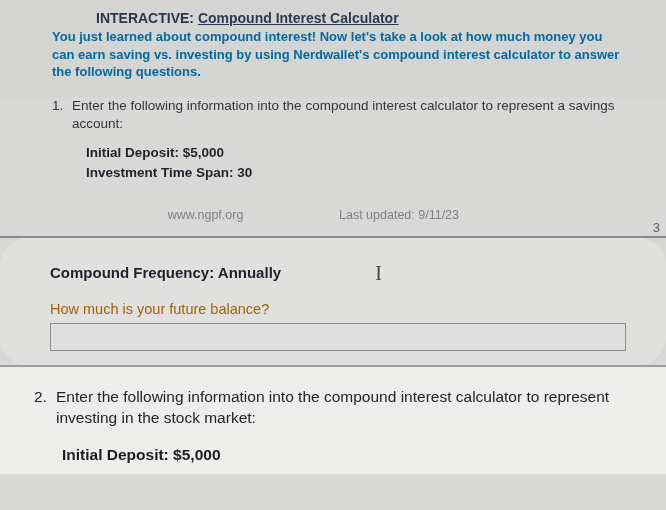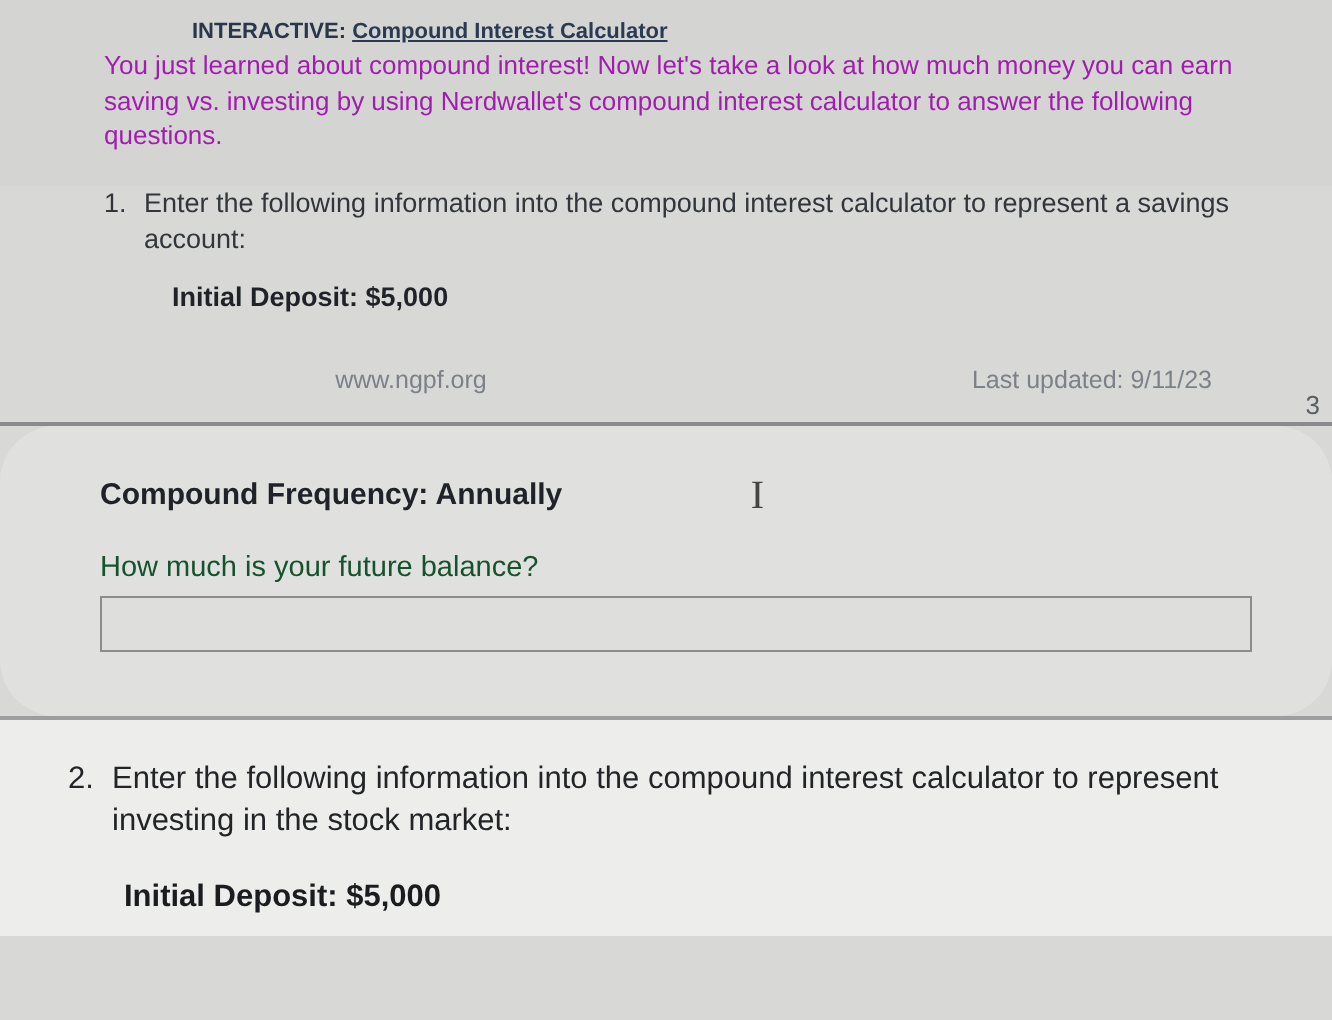--- a/index.html
+++ b/index.html
@@ -10,36 +10,37 @@
       background: #d8d9d6;
       overflow: hidden;
       position: relative;
     }
     .page-top {
       padding: 10px 40px 6px 52px;
       background: #d4d5d2;
       color: #3a3d42;
     }
     .interactive-line {
-      font-size: 11px;
+      font-size: 14px;
       font-weight: bold;
       color: #2b3a52;
       margin-bottom: 2px;
       padding-left: 44px;
     }
     .interactive-label { color: #2a364a; }
     .interactive-link {
       text-decoration: underline;
       color: #2b3a52;
     }
     .intro-text {
       font-size: 13px;
       line-height: 1.35;
-      color: #a21caf;
+      color: #0369a1;
       margin-bottom: 10px;
+      font-weight: bold;
     }
     .q1-block {
       padding: 0 40px 10px 72px;
       font-size: 13.5px;
       color: #32363c;
     }
     .q1-num {
       position: relative;
     }
     .q1-num::before {
@@ -60,57 +61,57 @@
     .footer-row {
       display: flex;
       justify-content: space-between;
       align-items: center;
       padding: 14px 30px 10px 22px;
       font-size: 12.5px;
       color: #7c8088;
       position: relative;
     }
     .footer-left { flex: 1; text-align: center; padding-left: 50px; }
-    .footer-right { flex: 1; text-align: right; padding-right: 30px; }
+    .footer-right { flex: 1; text-align: left; padding-right: 30px; }
     .page-num {
       position: absolute;
       right: 6px;
       top: 26px;
       font-size: 13px;
       color: #5a5e65;
     }
     .divider {
       border: none;
       border-top: 2px solid #888a8c;
       margin: 4px 0 0 0;
     }
     .mid-section {
       background: #e0e1de;
-      padding: 24px 40px 32px 50px;
+      padding: 24px 40px 14px 50px;
       border-radius: 28px;
     }
     .freq-line {
       font-size: 15px;
       font-weight: bold;
       color: #1f2228;
       margin-bottom: 16px;
       position: relative;
     }
     .cursor-i {
       display: inline-block;
       margin-left: 90px;
       font-family: 'Times New Roman', serif;
       font-size: 20px;
       color: #444;
       font-weight: normal;
       vertical-align: -2px;
     }
     .question-line {
       font-size: 14.5px;
-      color: #14532d;
+      color: #a16207;
       margin-bottom: 6px;
     }
     .answer-box {
       height: 28px;
       border: 1px solid #8a8c8e;
       background: #dedfdc;
       width: 100%;
     }
     .divider2 {
       border: none;
@@ -153,20 +154,24 @@
   <div class="intro-text">You just learned about compound interest!  Now let's take a look at how much money you can earn saving vs. investing by using Nerdwallet's compound interest calculator to answer the following questions.</div>
 </div>
 
 <div class="q1-block">
   <div class="q1-num q1-text">Enter the following information into the compound interest calculator to represent a savings account:</div>
   <div class="data-list">
     <div>
       <span class="lbl">Initial Deposit:</span>
       <span>$5,000</span>
     </div>
+    <div>
+      <span class="lbl">Investment Time Span:</span>
+      <span>30</span>
+    </div>
   </div>
 </div>
 
 <div class="footer-row">
   <div class="footer-left">www.ngpf.org</div>
   <div class="footer-right">Last updated: 9/11/23</div>
   <div class="page-num">3</div>
 </div>
 
 <hr class="divider">

